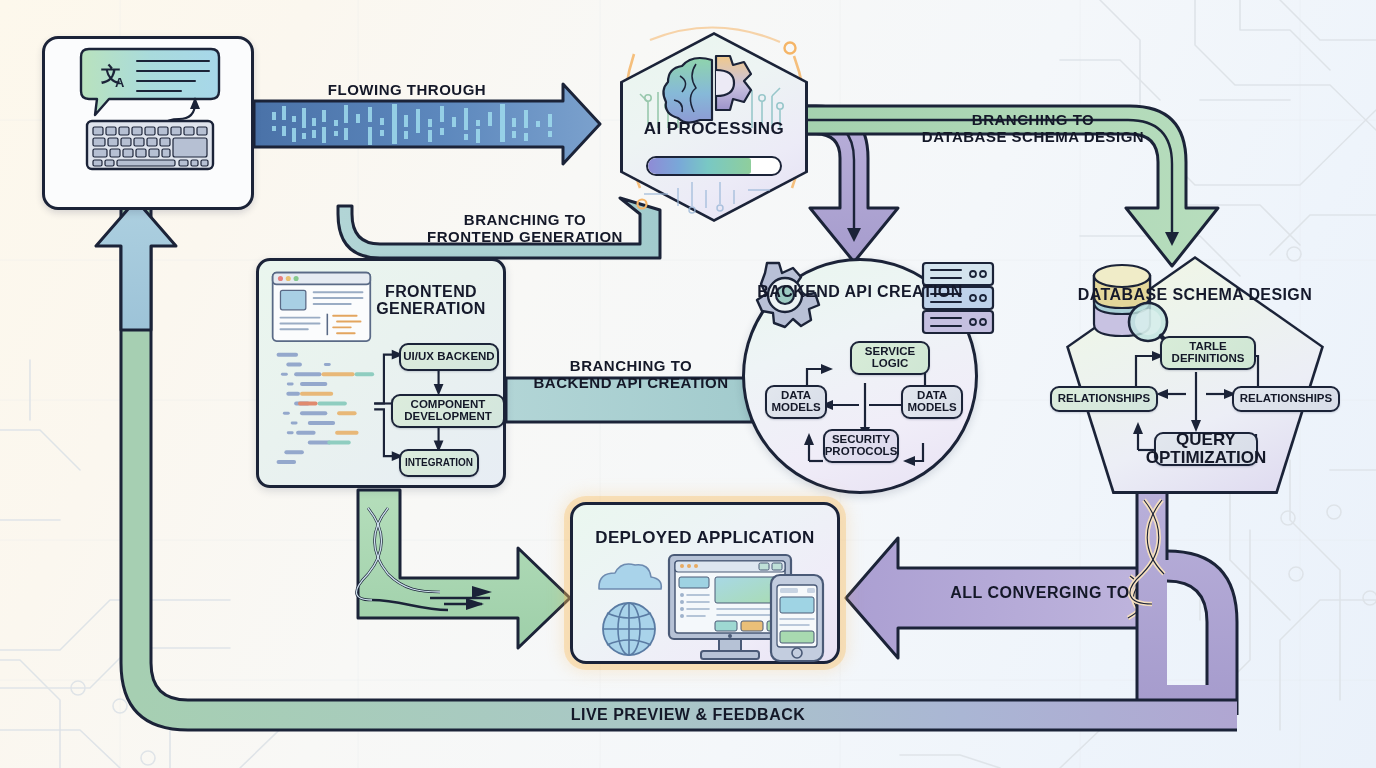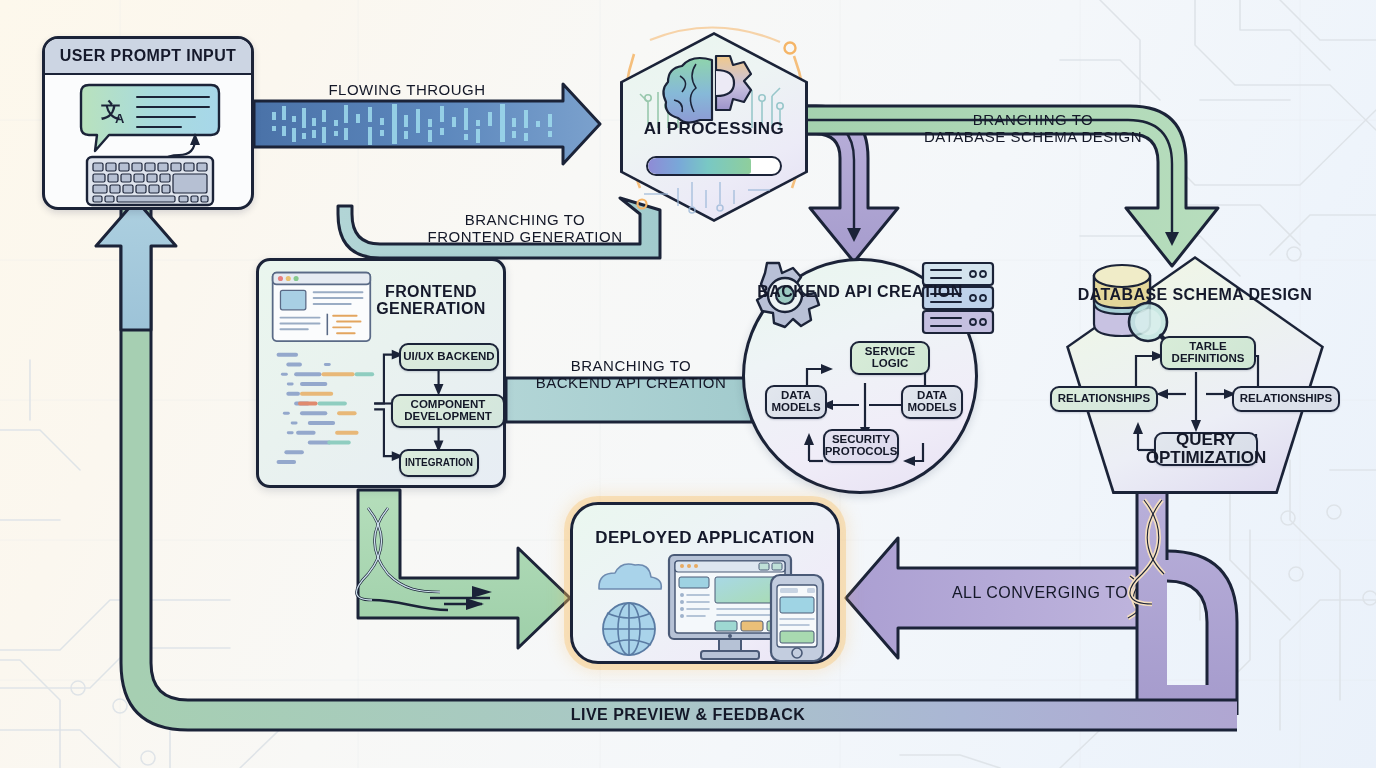--- a/index.html
+++ b/index.html
@@ -26,21 +26,21 @@
   
   .title-text {
     font-weight: bold;
     color: #15192b;
     letter-spacing: .4px;
     text-align: center;
     line-height: 1.08;
   }
   .arrow-label {
     position: absolute;
-    font-weight: normal;
+    font-weight: bold;
     color: #141828;
     letter-spacing: .5px;
     text-align: center;
     line-height: 1.12;
     white-space: pre-line;
     z-index: 40;
   }
 
   
   #user-prompt-input {
@@ -401,23 +401,20 @@
 FRONTEND GENERATION</div>
 
   <div class="arrow-label" style="left:516px; top:358px; width:230px; font-size:15px;">BRANCHING TO
 BACKEND API CREATION</div>
 
   <div class="arrow-label" style="left:930px; top:584px; width:220px; font-size:16px;">ALL CONVERGING TO</div>
 
   <div id="feedback-bar-label">LIVE PREVIEW &amp; FEEDBACK</div>
 
   <div class="node" id="user-prompt-input" style="z-index:20;">
-    <div id="upi-header">
-      <span class="title-text">USER PROMPT INPUT</span>
-    </div>
     <div id="upi-body">
       <svg viewBox="0 0 212 134" width="212" height="134">
 
         <g>
           <path d="M44 10 H166 Q174 10 174 18 V52 Q174 60 166 60 H64 L50 76 L52 60 H44 Q36 60 36 52 V18 Q36 10 44 10 Z" fill="url(#bubbleGrad)" stroke="#1b2338" stroke-width="2.4" stroke-linejoin="round"></path>
           <defs>
             <linearGradient id="bubbleGrad" x1="0" y1="0" x2="1" y2="0">
               <stop offset="0%" stop-color="#b9e2bd"></stop>
                 <stop offset="50%" stop-color="#a9dbdc"></stop>
                 <stop offset="100%" stop-color="#a7d7ea"></stop>
@@ -740,21 +737,21 @@
     <div class="title-text" id="ds-title">DATABASE
 SCHEMA DESIGN</div>
     <div class="pill green" style="left:94px; top:80px; width:96px; height:34px; font-size:11.5px;">TARLE
 DEFINITIONS</div>
     <div class="pill mint" style="left:-16px; top:130px; width:108px; height:26px; font-size:11.5px;">RELATIONSHIPS</div>
     <div class="pill gray" style="left:166px; top:130px; width:108px; height:26px; font-size:11.5px;">RELATIONSHIPS</div>
     <div class="pill gray" style="left:88px; top:176px; width:104px; height:34px; font-size:17px;">QUERY
 OPTIMIZATION</div>
   </div>
 
-  <div class="node" id="deployed-application" style="z-index:25;border-radius:28px;">
+  <div class="node" id="deployed-application" style="z-index:25;">
     <div class="title-text" id="da-title">DEPLOYED APPLICATION</div>
     <svg style="position:absolute;left:0;top:42px;width:270px;height:118px;" viewBox="0 0 270 118">
 
       <g>
         <path d="M26 40 Q26 26 42 26 Q48 14 62 18 Q76 16 78 30 Q90 32 88 42 L26 42 Z" fill="#a9d3ea" stroke="#6e8bb0" stroke-width="1.6" stroke-linejoin="round"></path>
       </g>
 
       <g>
         <circle cx="56" cy="82" r="26" fill="#a9d3ea" stroke="#5a7ba3" stroke-width="1.8"></circle>
         <ellipse cx="56" cy="82" rx="11" ry="26" fill="none" stroke="#5a7ba3" stroke-width="1.6"></ellipse>

